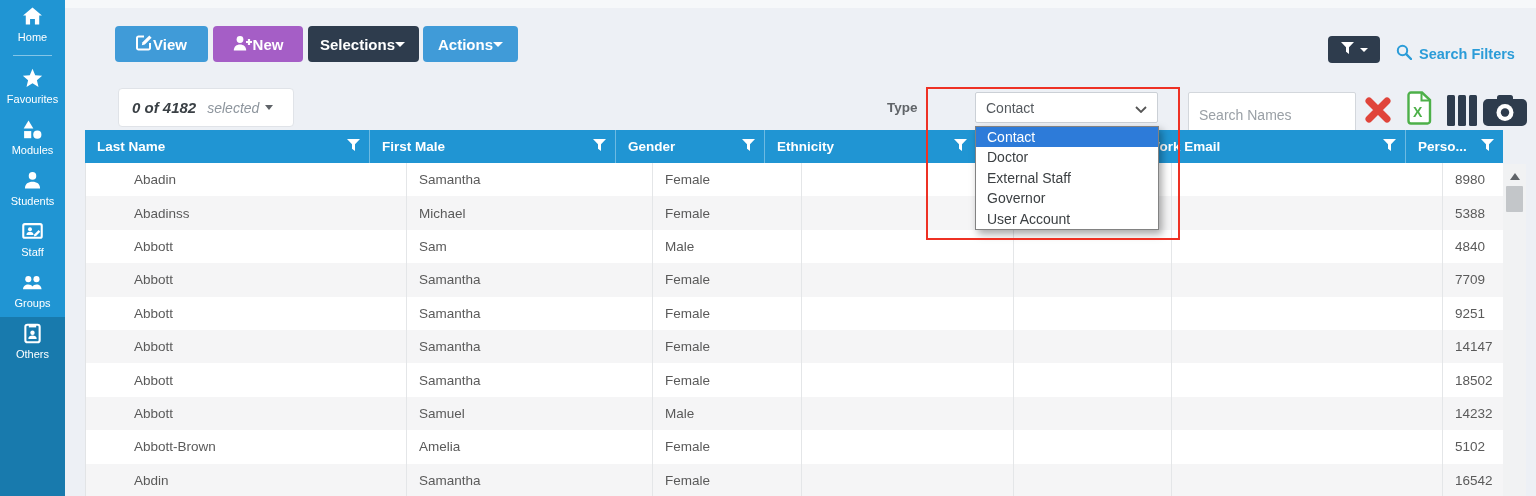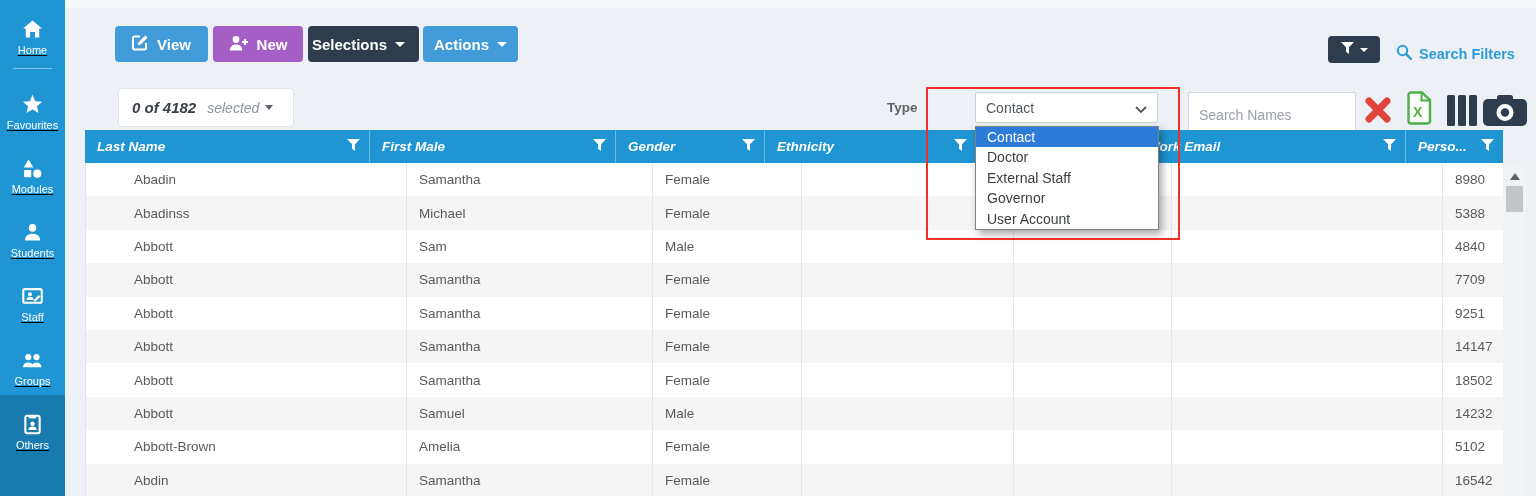--- a/index.html
+++ b/index.html
@@ -2,32 +2,32 @@
 <html><head>
 <meta charset="utf-8">
 <style>
   html,body{margin:0;padding:0;width:1536px;height:496px;overflow:hidden;
     font-family:"Liberation Sans", sans-serif;background:#edf0f5;}
   .page{position:relative;width:1536px;height:496px;}
 
   
   .sidebar{position:absolute;left:0;top:0;width:65px;height:496px;background:#2095d3;z-index:20;}
   .sidenav{display:flex;flex-direction:column;height:100%;}
-  .side-item{display:flex;flex-direction:column;align-items:center;gap:4px;padding:19px 0 8px;cursor:pointer;text-decoration:underline;}
+  .side-item{display:flex;flex-direction:column;align-items:center;gap:4px;padding:6px 0 8px;cursor:pointer;}
   .side-item.active{background:#187aad;flex:1;text-align:center;}
   .s-icon svg{width:21px;height:21px;display:block;}
   .s-label{color:#fff;font-size:11px;}
   .side-div{height:1px;background:rgba(255,255,255,.45);margin:4px 13px 6px;}
 
   .topstrip{position:absolute;left:65px;top:0;right:0;height:8px;background:#f6f8fa;}
 
   
   .btn{position:absolute;top:26px;height:36px;border:none;border-radius:4px;color:#fff;
     font-weight:bold;font-size:15px;display:flex;align-items:center;justify-content:center;
-    gap:8px;padding:0 14px;font-family:inherit;cursor:pointer;}
+    gap:0;padding:0 14px;font-family:inherit;cursor:pointer;}
   #btn-view{left:115px;width:93px;background:#409bd8;}
   #btn-new{left:213px;width:90px;background:#a55ec6;}
   #btn-selections{left:308px;width:111px;background:#2e3c4d;justify-content:flex-end;}
   #btn-actions{left:423px;width:95px;background:#409bd8;}
   .caret{width:0;height:0;border-left:5px solid transparent;border-right:5px solid transparent;
     border-top:5px solid currentColor;display:inline-block;}
   .filter-split{position:absolute;left:1328px;top:36px;width:52px;height:27px;background:#2e3c4d;
     border:none;border-radius:4px;display:flex;align-items:center;justify-content:center;gap:6px;cursor:pointer;color:#fff;}
   .search-filters{position:absolute;left:1396px;top:44px;display:flex;align-items:center;gap:7px;
     color:#2b9cd8;font-weight:bold;font-size:14.5px;cursor:pointer;}
@@ -65,21 +65,21 @@
   .annotation{position:absolute;left:926px;top:87px;width:254px;height:153px;border:2px solid #ee3124;
     box-sizing:border-box;z-index:80;pointer-events:none;}
 
   
   .tablewrap{position:absolute;left:85px;top:130px;width:1418px;height:366px;
     --cols:285px 246px 149px 212px 158px 271px 97px;}
   .thead{display:grid;grid-template-columns:var(--cols);height:33px;background:#2095d3;}
   .th{display:flex;align-items:center;padding:0 9px 0 12px;color:#fff;font-weight:bold;font-size:13.5px;
     border-right:1px solid rgba(255,255,255,.35);box-sizing:border-box;cursor:pointer;overflow:hidden;white-space:nowrap;}
   .th:last-child{border-right:none;}
-  .th .lbl{flex:1;overflow:hidden;text-overflow:ellipsis;font-style:italic;}
+  .th .lbl{flex:1;overflow:hidden;text-overflow:ellipsis;}
   .tbody{background:#fff;border-left:1px solid #e2e4e6;box-sizing:border-box;}
   .tr{display:grid;grid-template-columns:var(--cols);height:33.4px;cursor:pointer;padding-left:36px;}
   .tr.alt{background:#f5f5f6;}
   .td{display:flex;align-items:center;padding:0 12px;font-size:13.5px;color:#5a5a5a;
     border-right:1px solid #e4e6e8;box-sizing:border-box;overflow:hidden;white-space:nowrap;}
 
   
   .vscroll{position:absolute;left:1503px;top:164px;width:23px;height:332px;background:#f1f2f3;}
   .scroll-up{width:0;height:0;border-left:5.5px solid transparent;border-right:5.5px solid transparent;
     border-bottom:7px solid #5f6368;margin:9px auto 6px;cursor:pointer;}

